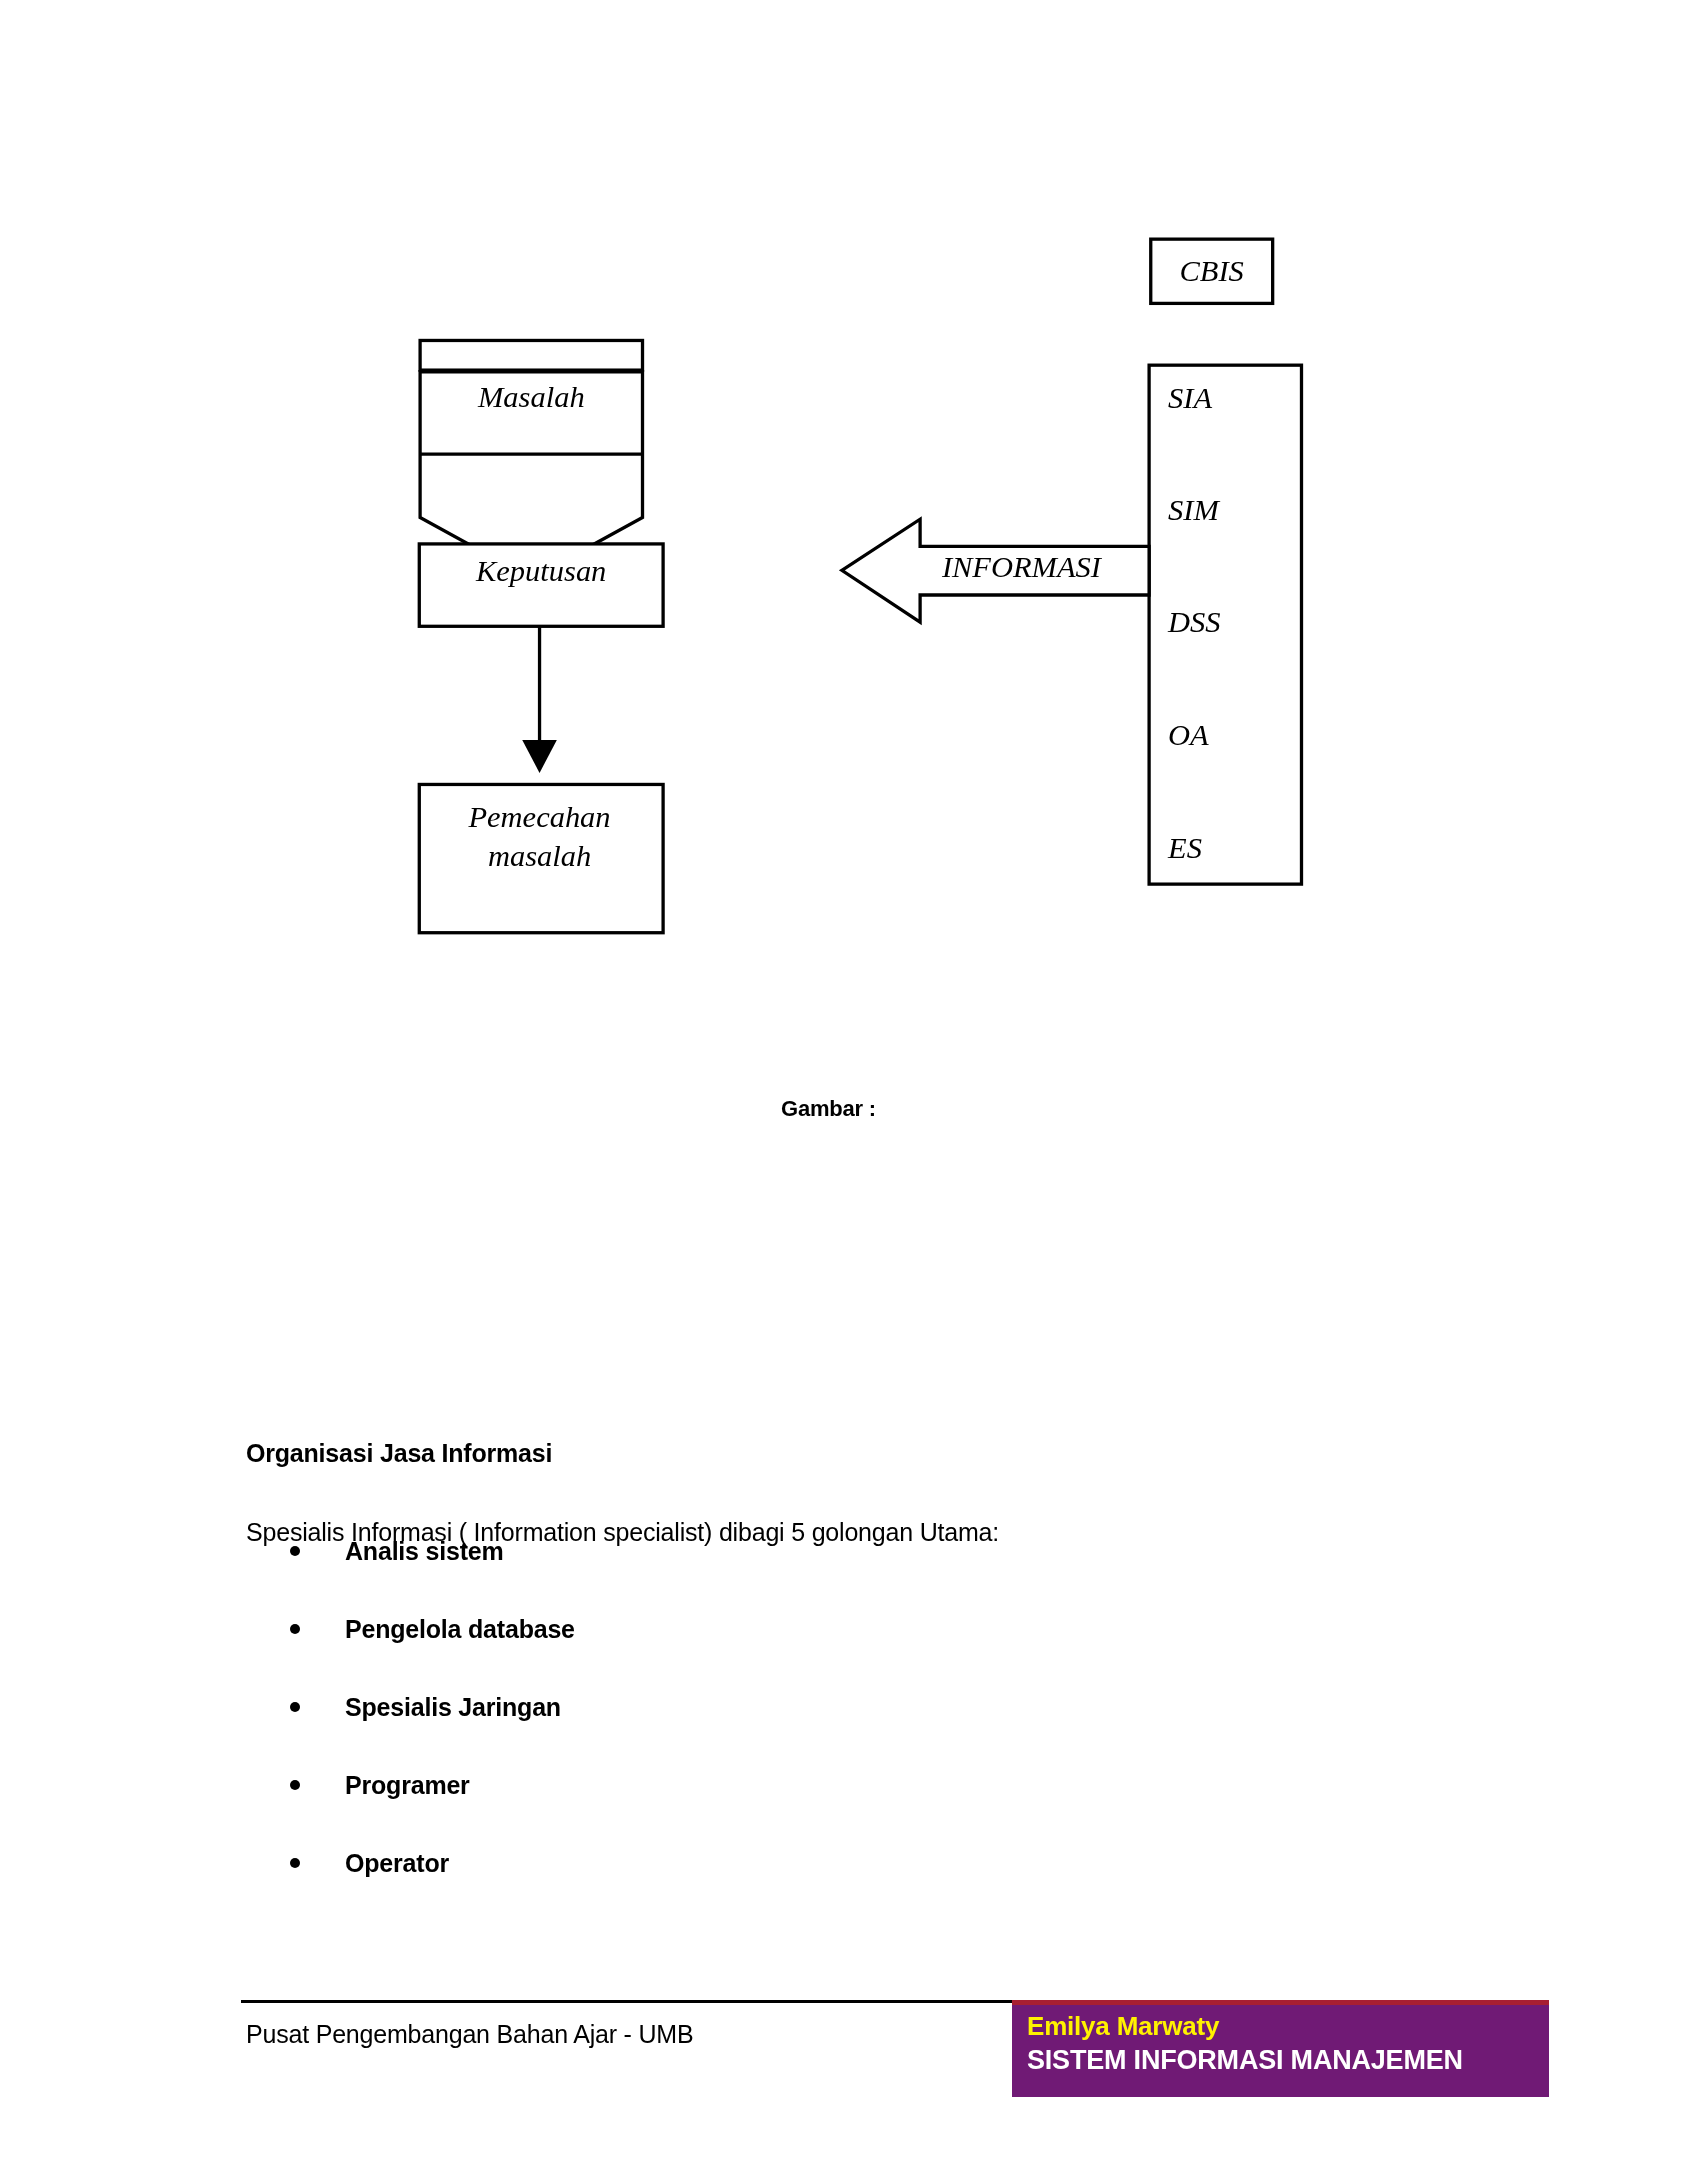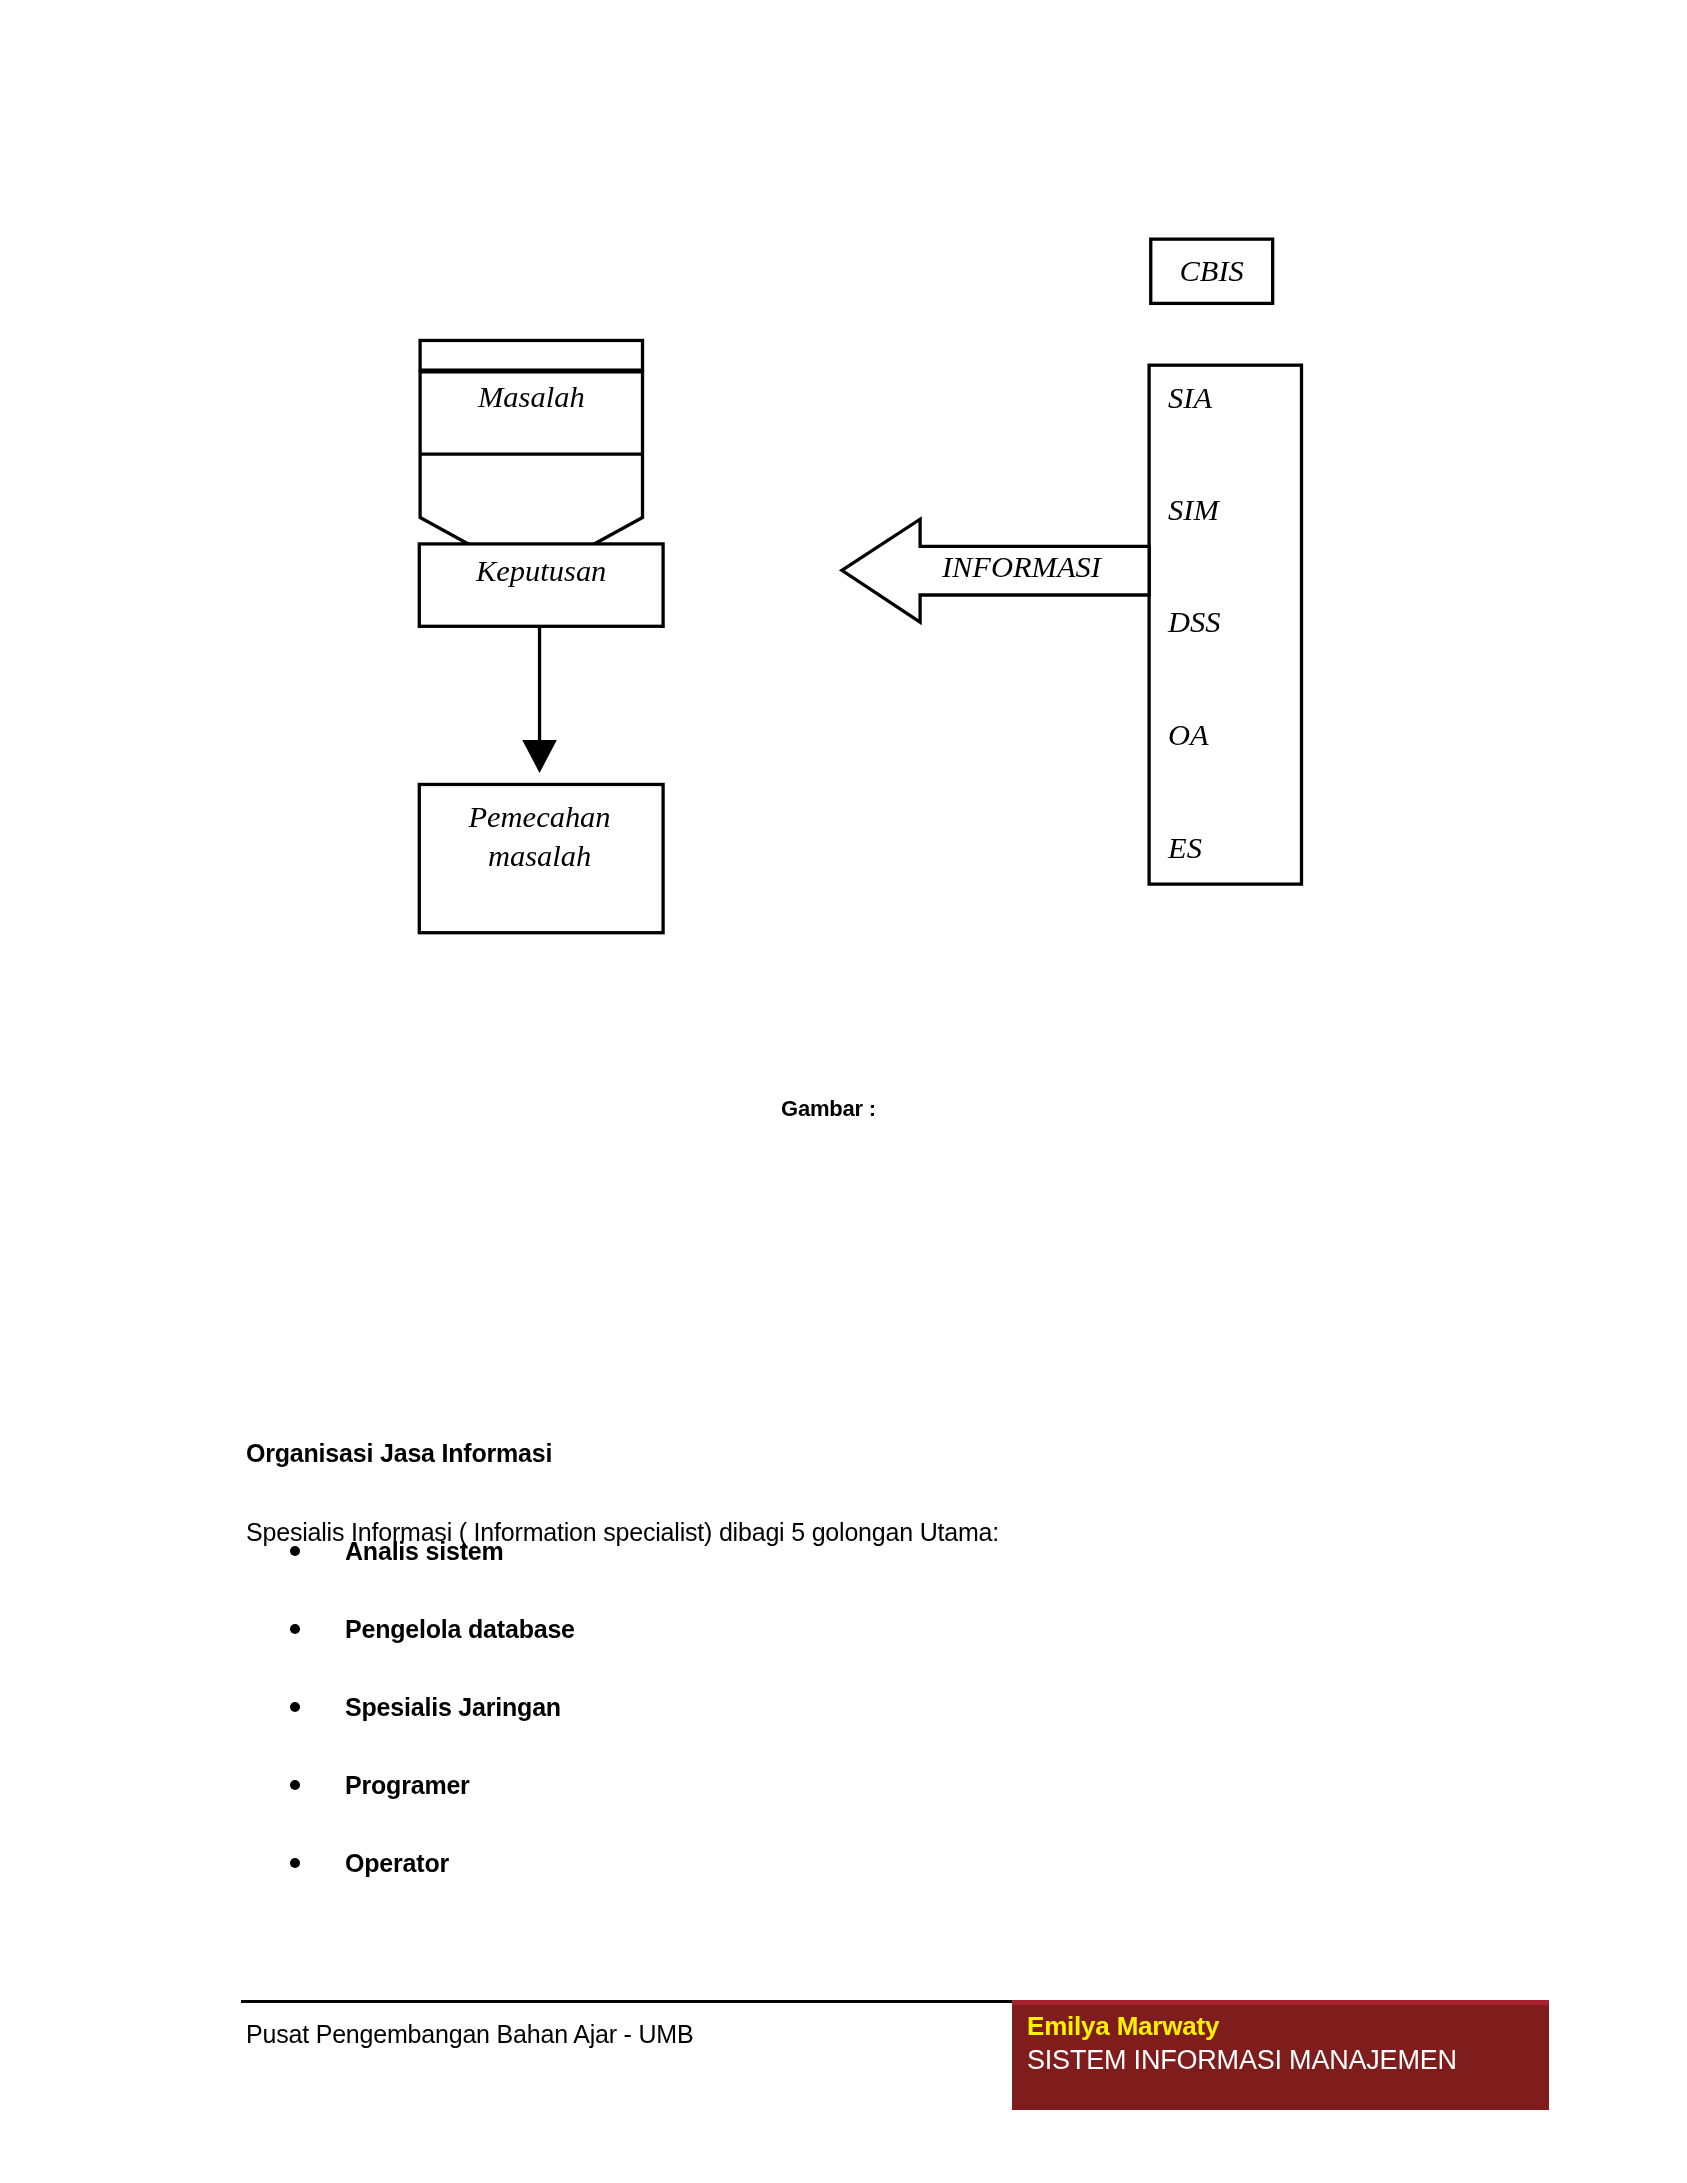--- a/index.html
+++ b/index.html
@@ -135,36 +135,36 @@
     left: 246px;
     top: 2020px;
     font-size: 25px;
     letter-spacing: -0.2px;
   }
   #footer-badge {
     position: absolute;
     left: 1012px;
     top: 2000px;
     width: 537px;
-    height: 110px;
-    background: #7f1d1d;
+    height: 97px;
+    background: #701a75;
     border-top: 5.8px solid #A81F32;
     box-sizing: border-box;
     padding: 5px 0 0 15px;
   }
   #badge-author {
     color: #FFF200;
     font-weight: bold;
     font-size: 26px;
     line-height: 33px;
     letter-spacing: -0.2px;
   }
   #badge-course {
     color: #FFFFFF;
-    font-weight: normal;
+    font-weight: bold;
     font-size: 27px;
     line-height: 35px;
     letter-spacing: -0.2px;
   }
 </style>
 </head>
 <body>
 
 <div id="page">
 

